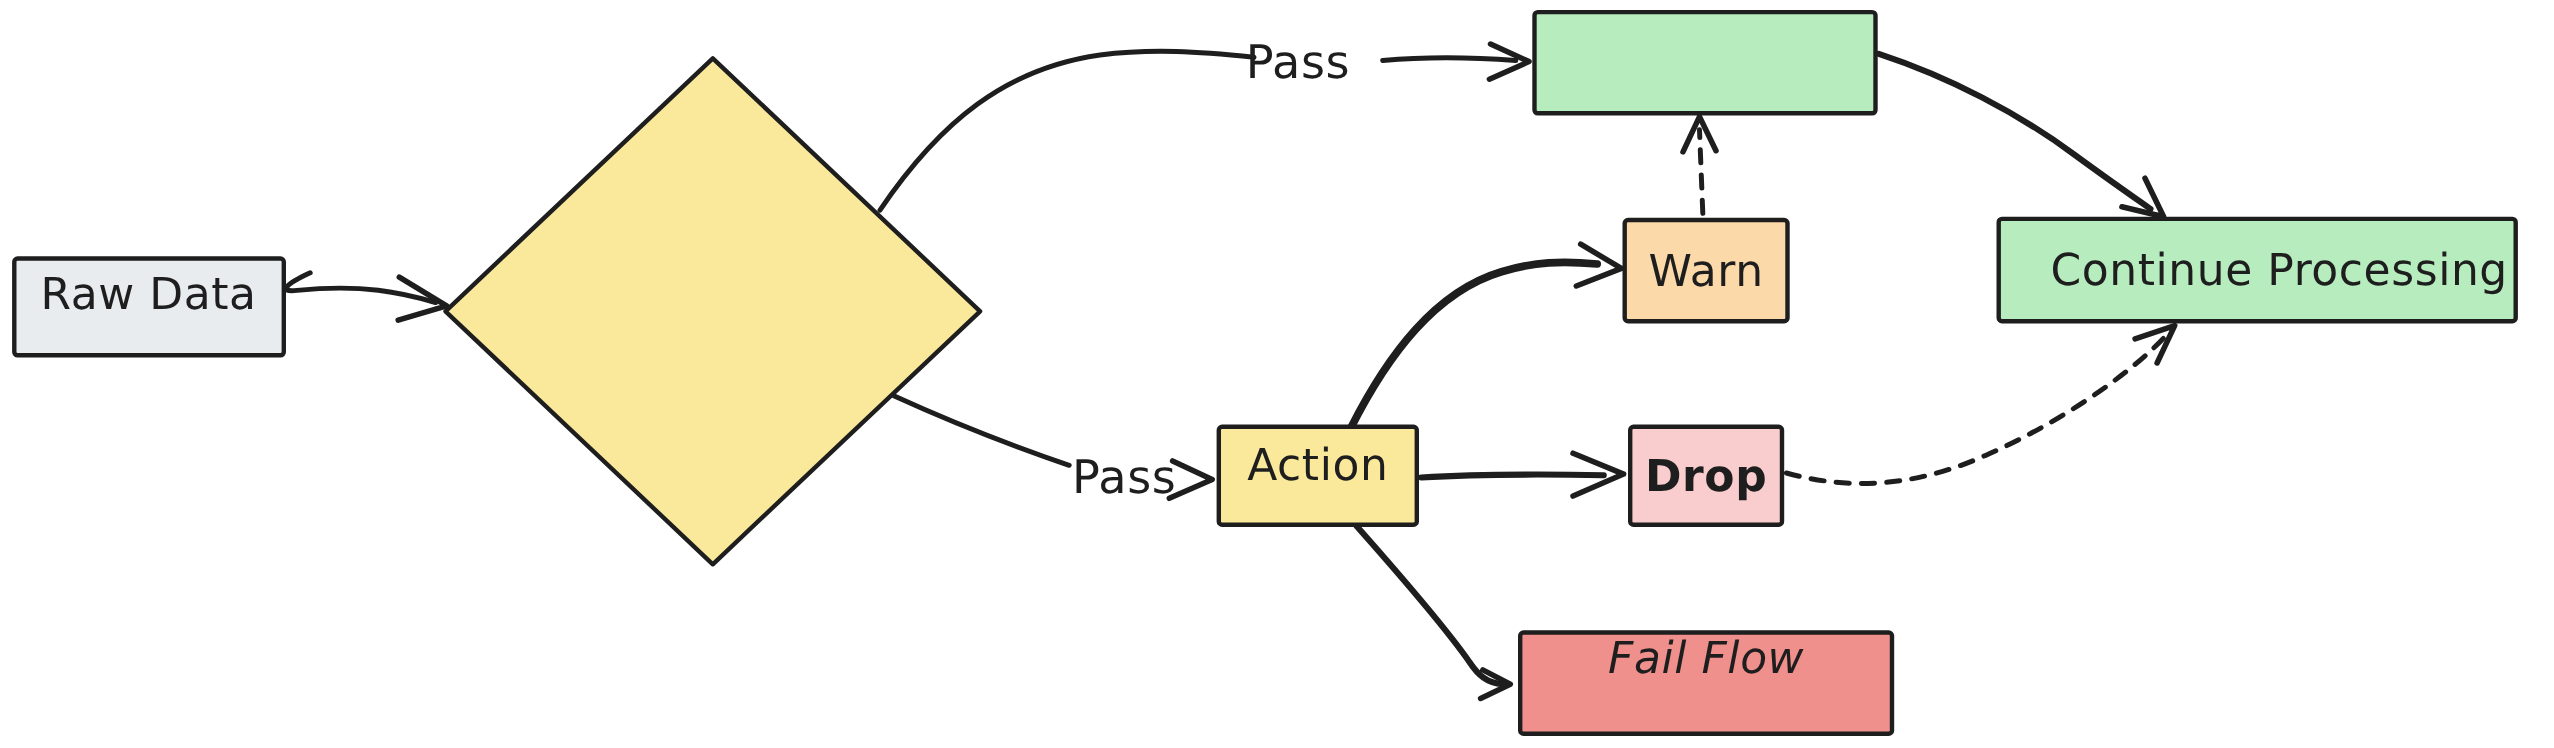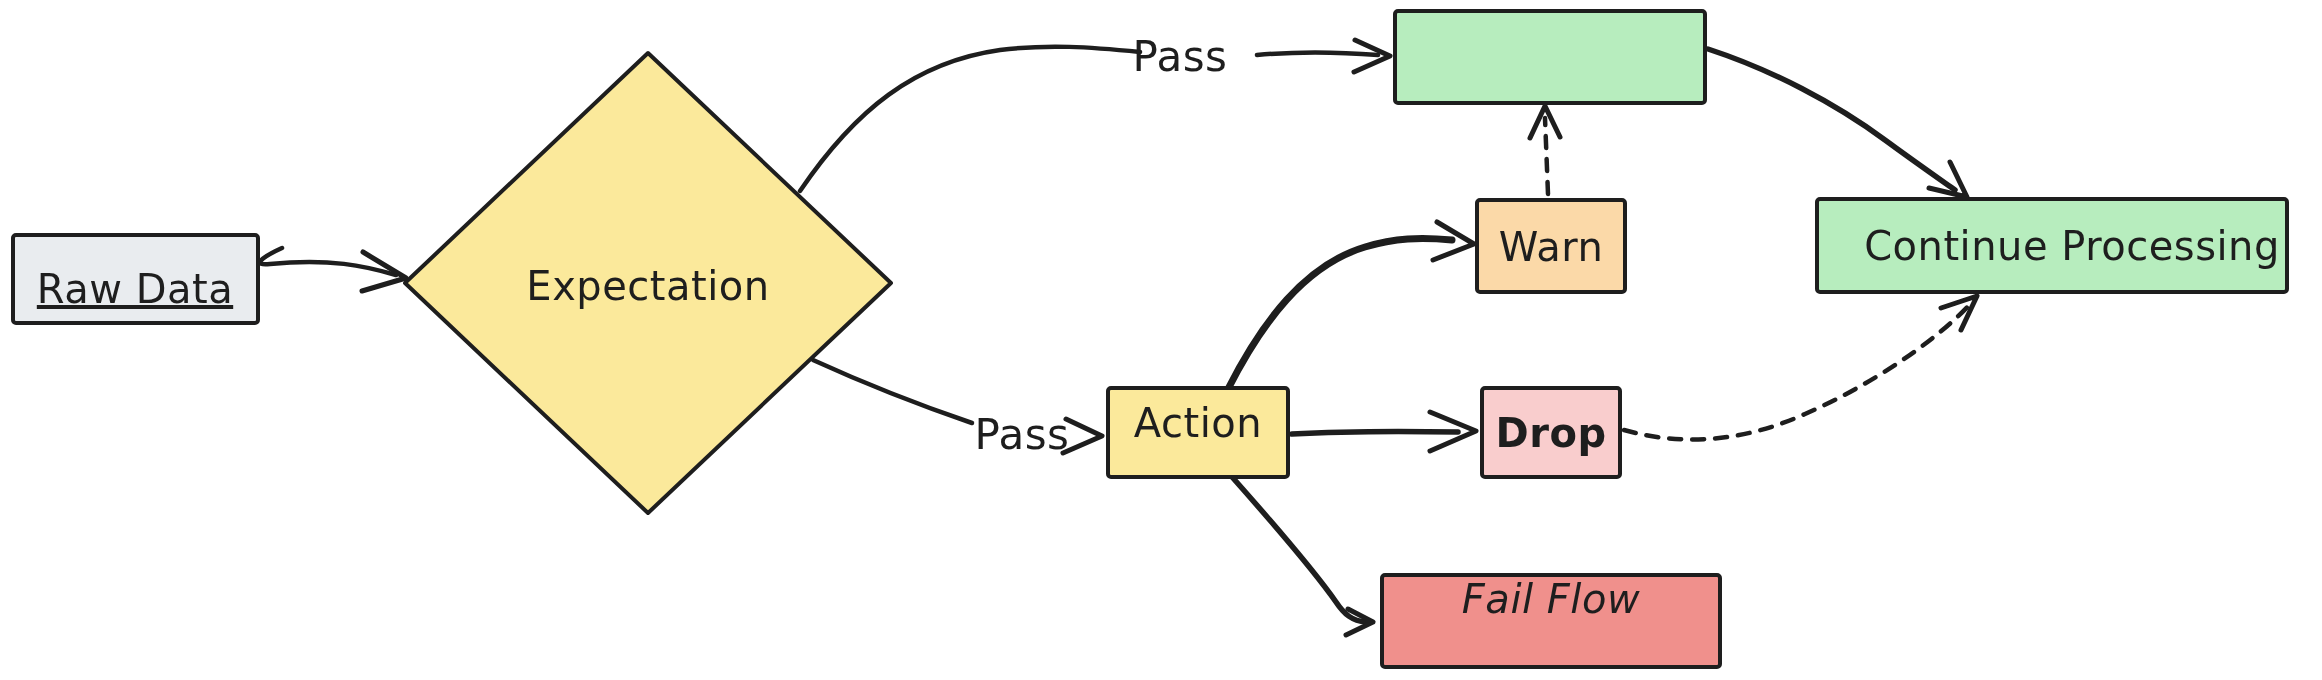--- a/index.html
+++ b/index.html
@@ -90,23 +90,22 @@
 
     <rect class="node-shape" x="1108" y="388" width="180" height="89" rx="3" fill="#fbe99b"></rect>
 
     <rect class="node-shape" x="1482" y="388" width="138" height="89" rx="3" fill="#f9cdcd"></rect>
 
     <rect class="node-shape" x="1382" y="575" width="338" height="92" rx="3" fill="#f0908c"></rect>
 
     <rect class="node-shape" x="1817" y="199" width="470" height="93" rx="3" fill="#b7edbe"></rect>
   </svg>
 
-  <div class="node-label" style="left:135px;  top:289px;text-decoration:underline;">Raw Data</div>
+  <div class="node-label" style="left:135px;  top:268px;">Raw Data</div>
 
-  <div class="node-label" style="left:648px;  top:286px;">Expectation</div>
 
 
   <div class="node-label" style="left:1551px; top:247px;">Warn</div>
 
   <div class="node-label" style="left:1198px; top:423px;">Action</div>
 
   <div class="node-label" style="left:1551px; top:433px;font-weight:bold;">Drop</div>
 
   <div class="node-label" style="left:1551px; top:599px;font-style:italic;">Fail Flow</div>
 

